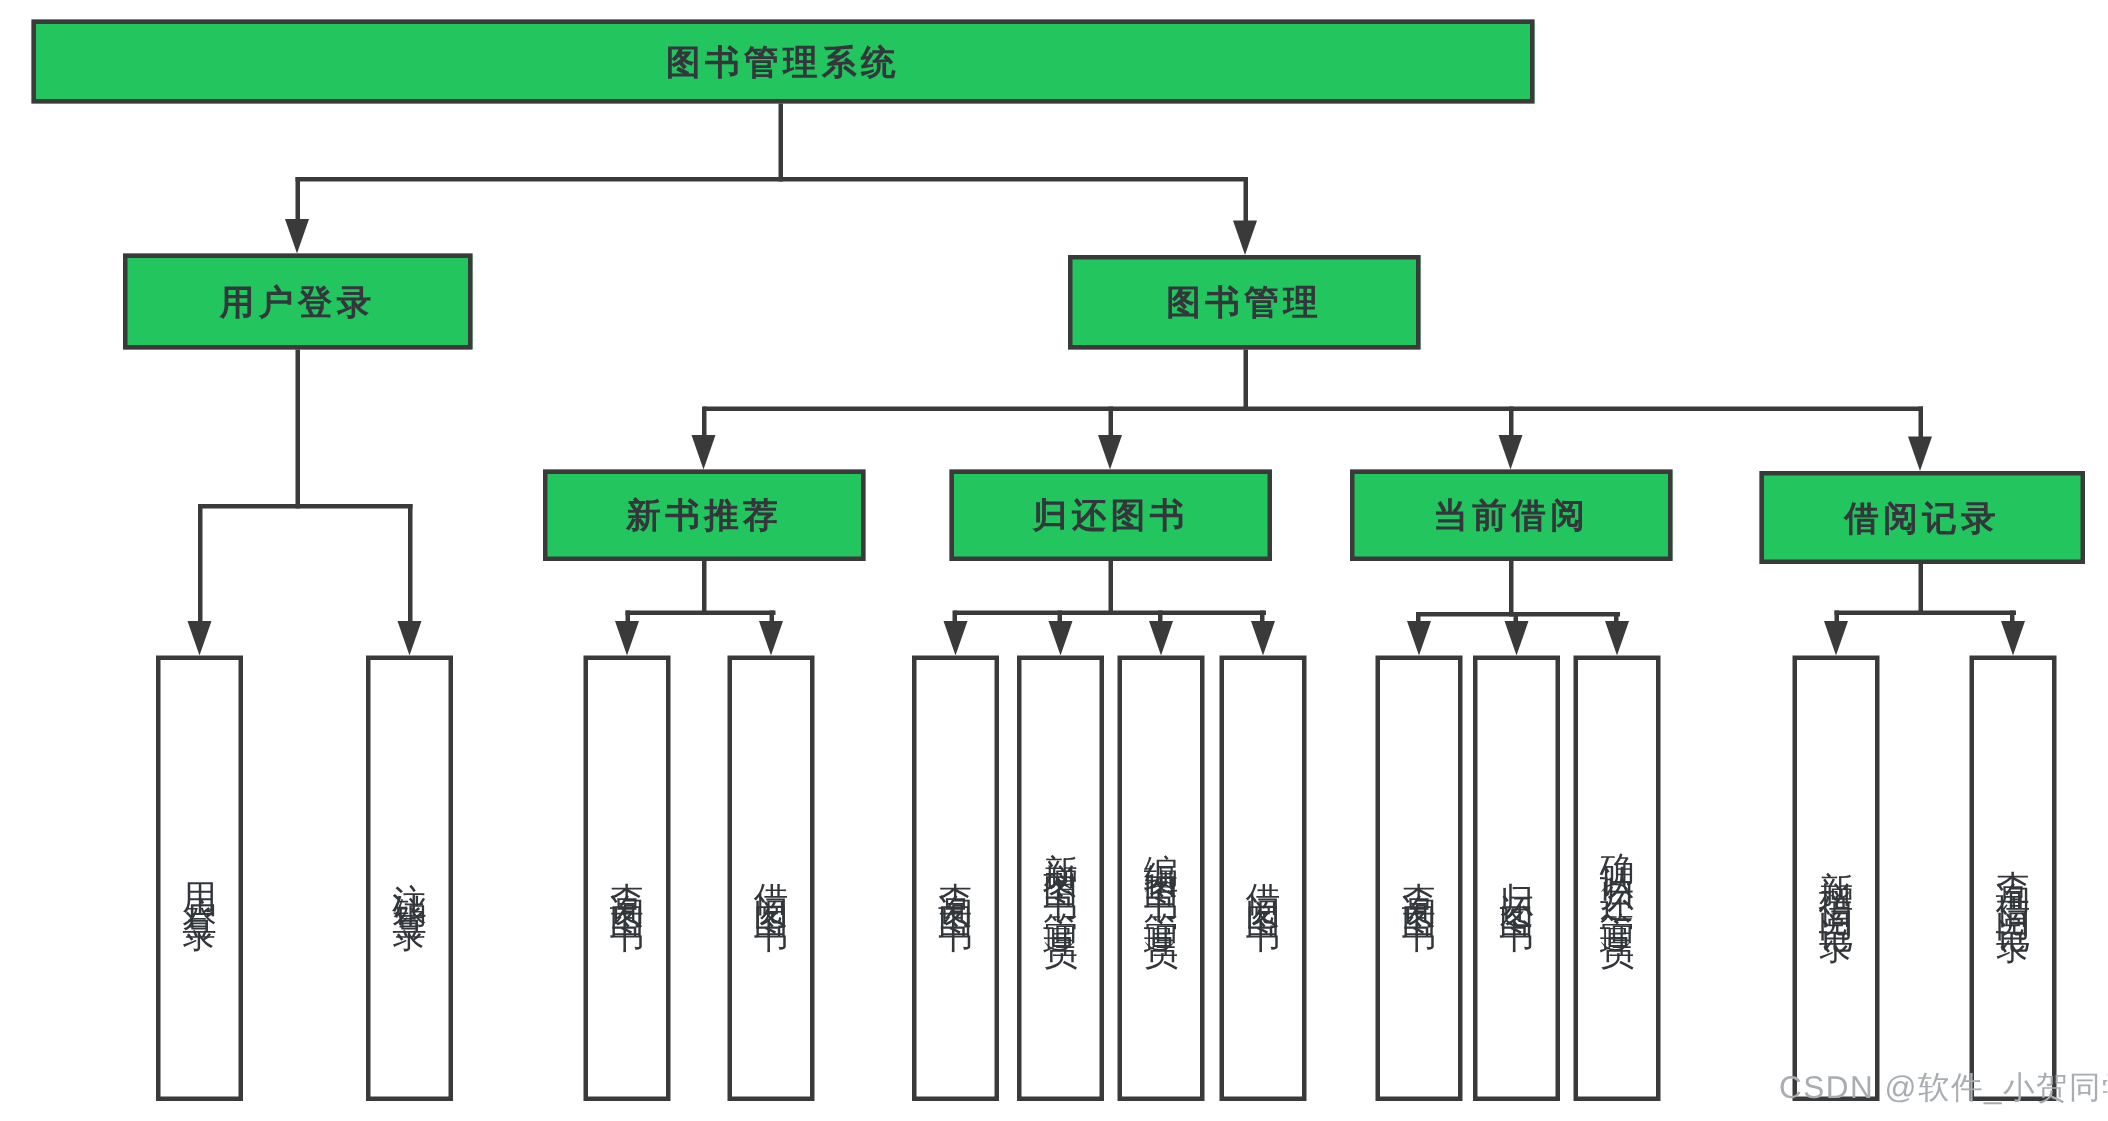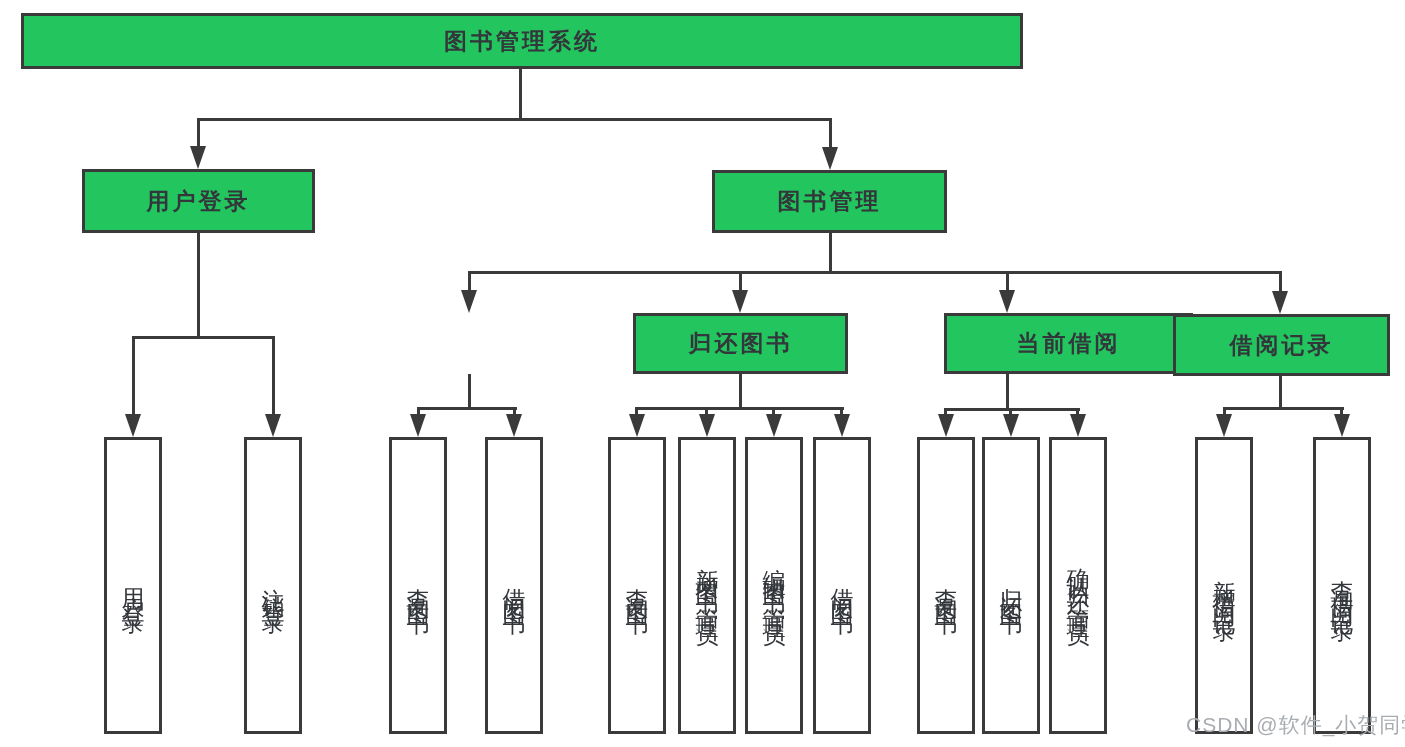--- a/index.html
+++ b/index.html
@@ -73,24 +73,27 @@
     <div class="vline" style="left:468px;top:271px;height:22px;"></div>
     <div class="arrow" style="left:461px;top:290px;"></div>
     <div class="vline" style="left:739px;top:271px;height:22px;"></div>
     <div class="arrow" style="left:732px;top:290px;"></div>
     <div class="vline" style="left:1006px;top:271px;height:22px;"></div>
     <div class="arrow" style="left:999px;top:290px;"></div>
     <div class="vline" style="left:1279px;top:271px;height:23px;"></div>
     <div class="arrow" style="left:1272px;top:291px;"></div>
   </div>
 
+  <div class="box" style="left:362px;top:313px;width:215px;height:61px;">
+    <span>新书推荐</span>
+  </div>
   <div class="box" style="left:633px;top:313px;width:215px;height:61px;">
     <span>归还图书</span>
   </div>
-  <div class="box" style="left:944px;top:313px;width:249px;height:61px;">
+  <div class="box" style="left:900px;top:313px;width:215px;height:61px;">
     <span>当前借阅</span>
   </div>
   <div class="box" style="left:1173px;top:314px;width:217px;height:62px;">
     <span>借阅记录</span>
   </div>
 
   <div>
     <div class="vline" style="left:468px;top:374px;height:36px;"></div>
     <div class="hline" style="left:417px;top:407px;width:100px;"></div>
     <div class="vline" style="left:417px;top:407px;height:11px;"></div>

